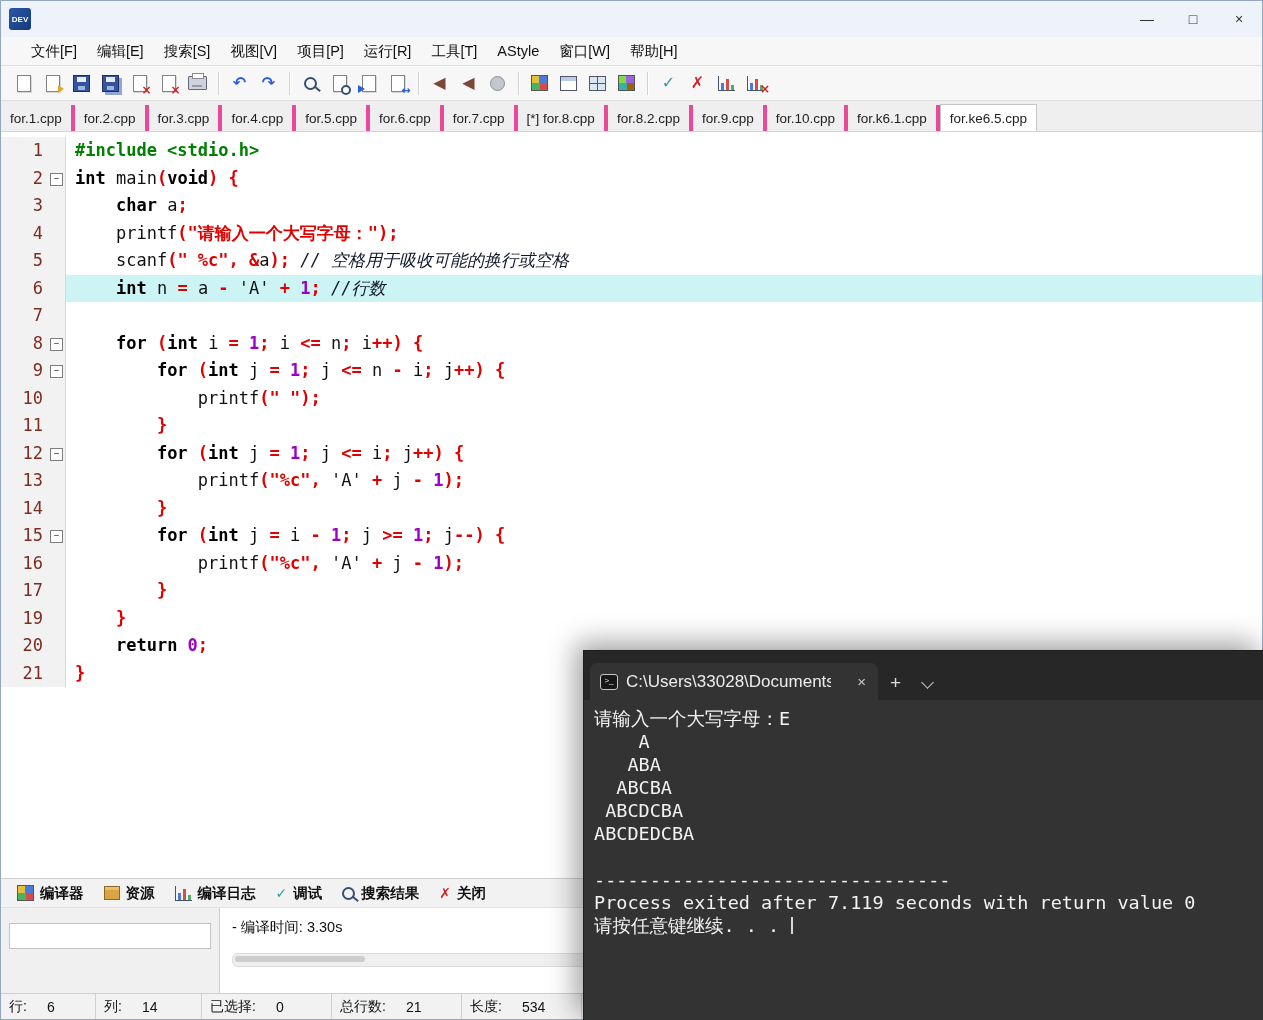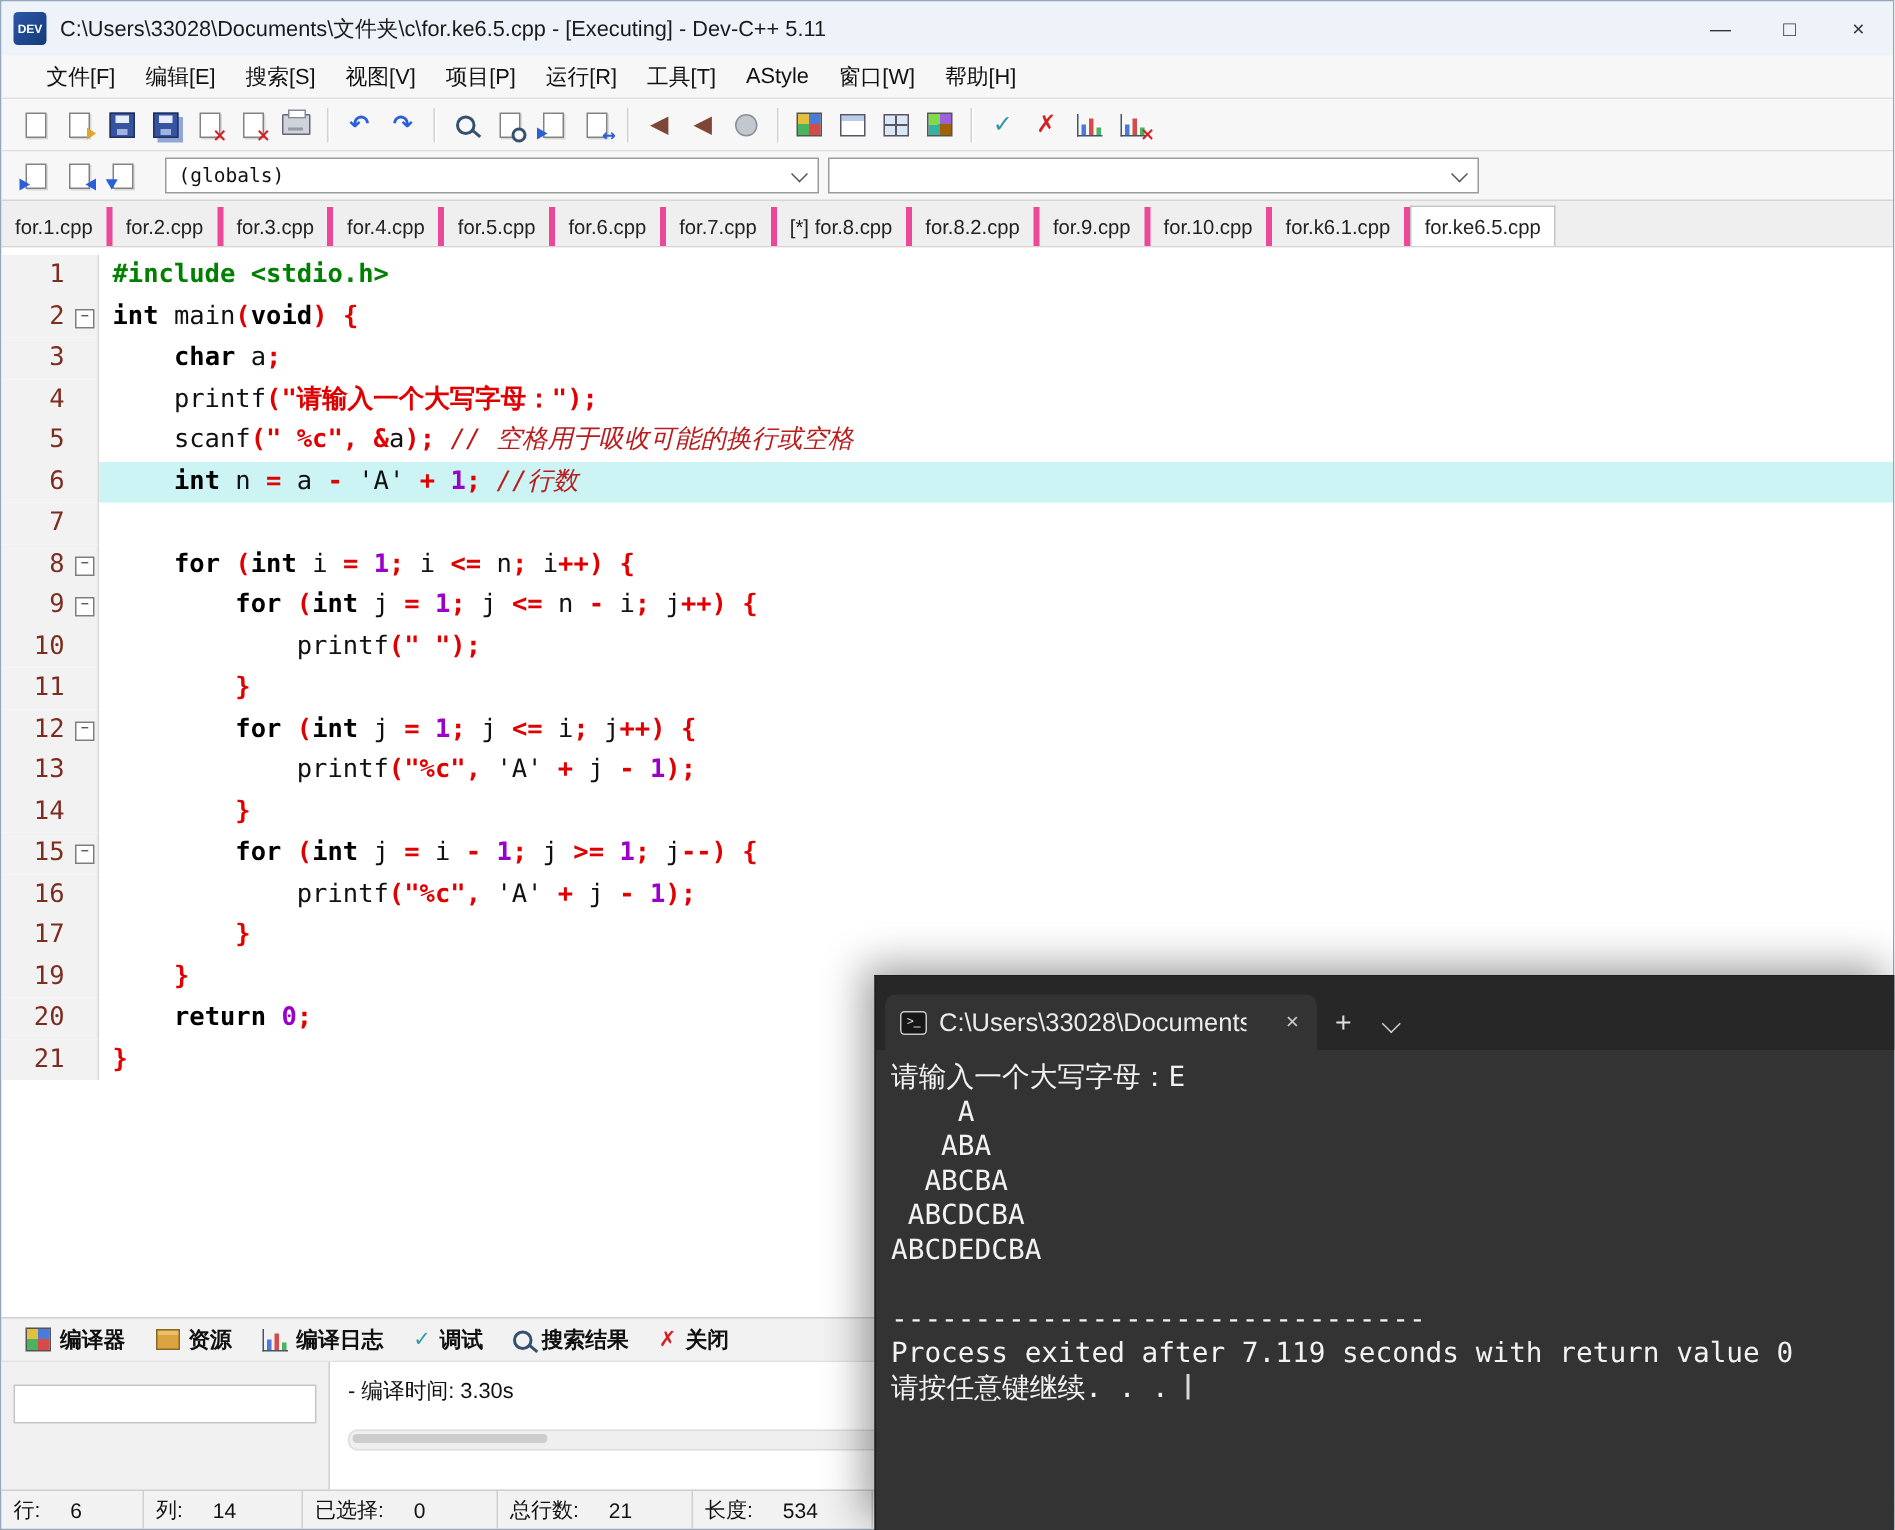--- a/index.html
+++ b/index.html
@@ -93,21 +93,21 @@
   .gfold{width:17px;flex:none;background:#f2f2f2;border-right:1px solid #d8d8d8;text-align:center}
   .foldbox{display:inline-block;width:11px;height:11px;border:1px solid #7e7e7e;background:#fff;color:#333;
            font-size:9px;line-height:9px;margin-top:8px;vertical-align:top}
   .codepart{flex:1;padding-left:9px}
   .line.hl .codepart{background:#cdf4f4}
   .tk-p{color:#008000;font-weight:bold}
   .tk-k{color:#000;font-weight:bold}
   .tk-o{color:#e00000;font-weight:bold}
   .tk-s{color:#e00000;font-weight:bold}
   .tk-n{color:#9a00c8;font-weight:bold}
-  .tk-c{color:#b91c1c;font-style:italic}
+  .tk-c{color:#0f172a;font-style:italic}
 
   
   .bottomtabs{height:28px;background:#f2f2f2;border-top:1px solid #cfcfcf;display:flex;align-items:center;padding-left:6px;flex:none}
   .btab{display:flex;align-items:center;gap:6px;padding:3px 10px;font-size:14.5px;font-weight:bold;color:#101010}
   .btab .ic-char{font-size:14px}
   .bottomcontent{height:85px;flex:none;display:flex;background:#fff;border-top:1px solid #e2e2e2}
   .bc-left{width:202px;flex:none;background:#f0f0f0;border-right:1px solid #cfcfcf;padding:7px 8px 0}
   .abort-btn{width:100%;height:33px;border:1px solid #b3b3b3;border-radius:5px;background:linear-gradient(#fdfdfd,#f0f0f0);
              font-size:14.5px;color:#333;display:flex;align-items:center;justify-content:center}
   .bc-listbox{margin-top:8px;height:24px;background:#fff;border:1px solid #c4c4c4}
@@ -140,21 +140,20 @@
   .cline{height:23px}
   .ccursor{display:inline-block;width:2px;height:17px;background:#d8d8d8;vertical-align:-2px;margin-left:1px}
 </style>
 </head>
 <body>
 
 <div class="app">
 
   <div class="titlebar">
     <div class="logo">DEV</div>
-    <span class="title">C:\Users\33028\Documents\文件夹\c\for.ke6.5.cpp - [Executing] - Dev-C++ 5.11</span>
     <div class="win-controls">
       <div class="win-btn">—</div>
       <div class="win-btn">□</div>
       <div class="win-btn">×</div>
     </div>
   </div>
 
   <div class="menubar">
       <div class="menu-item">文件[F]</div>
       <div class="menu-item">编辑[E]</div>
@@ -243,41 +242,20 @@
         </button>
         <button class="icbtn">
           <span class="ic ic-chart"></span>
         </button>
         <button class="icbtn">
           <span class="ic ic-chart ic-xmark"></span>
         </button>
       </div>
   </div>
 
-  <div class="toolbar2">
-    <div class="tb-buttons">
-        <button class="icbtn">
-          <span class="ic ic-page ic-arrowover"></span>
-        </button>
-        <button class="icbtn">
-          <span class="ic ic-page ic-arrowover ic-flip"></span>
-        </button>
-        <button class="icbtn">
-          <span class="ic ic-page ic-arrowover ic-down"></span>
-        </button>
-      </div>
-    <div class="combo combo1">
-      <span>(globals)</span>
-      <span class="chev"></span>
-    </div>
-    <div class="combo combo2">
-      <span></span>
-      <span class="chev"></span>
-    </div>
-  </div>
 
   <div class="main">
 
     <div class="editorcol">
       <div class="doctabs">
           <div class="dtab">for.1.cpp</div>
           <div class="dtab">for.2.cpp</div>
           <div class="dtab">for.3.cpp</div>
           <div class="dtab">for.4.cpp</div>
           <div class="dtab">for.5.cpp</div>

